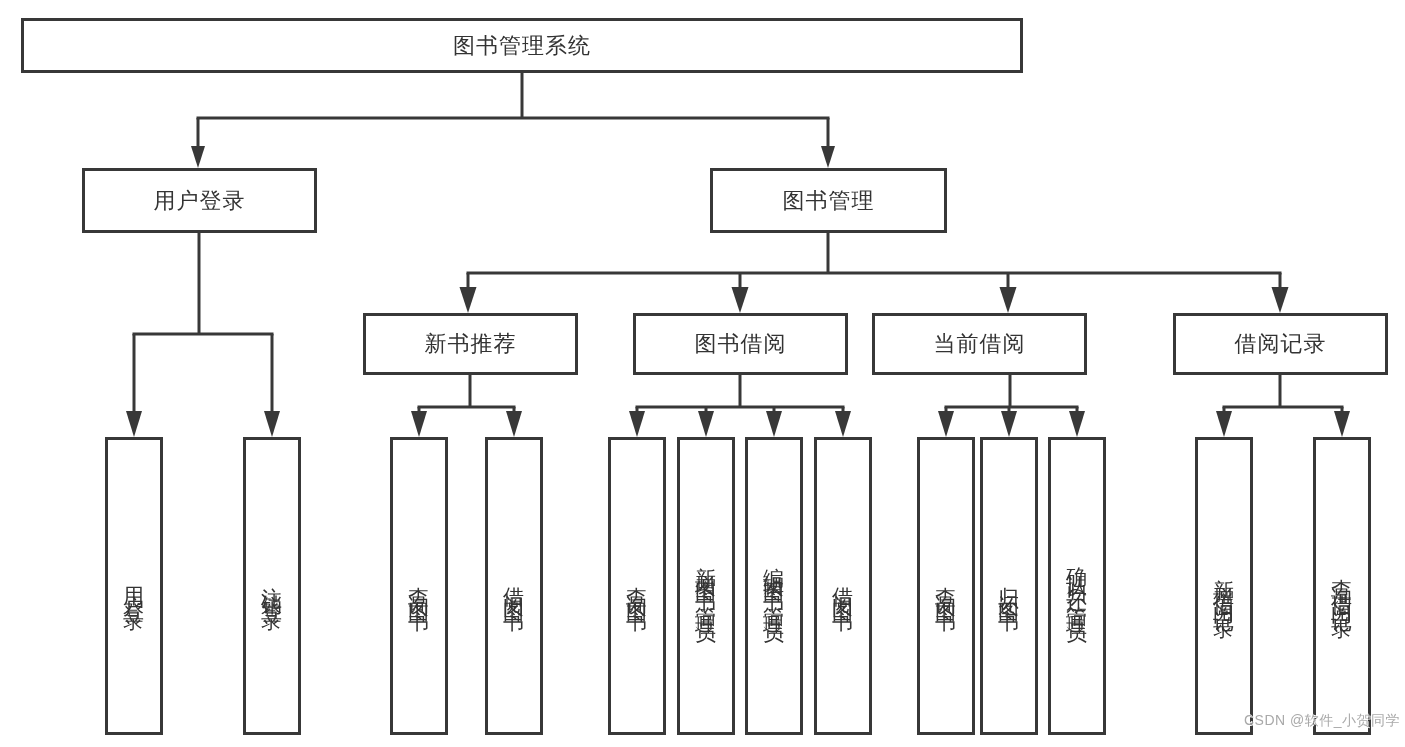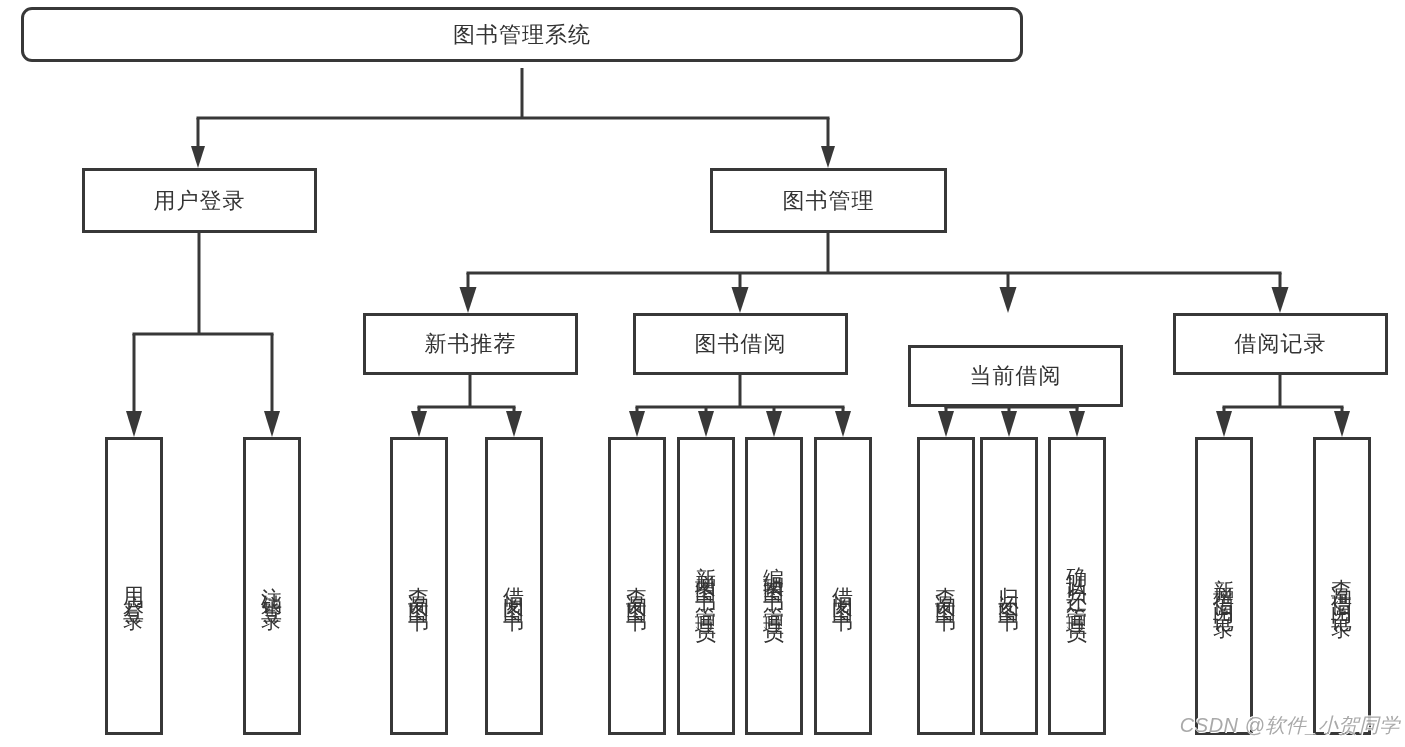--- a/index.html
+++ b/index.html
@@ -24,43 +24,42 @@
   .box {
     position: absolute;
     border: 3px solid var(--line);
     background: var(--background);
     display: flex;
     align-items: center;
     justify-content: center;
     color: var(--text);
   }
   .hlabel { font-size: 22px; letter-spacing: 1px; white-space: nowrap; }
-  .root  { left: 21px;  top: 7px;  width: 1002px; height: 55px; border-radius: 11px; }
+  .root  { left: 21px;  top: 18px;  width: 1002px; height: 55px; }
   .l2    { top: 168px;  height: 65px; }
   .l3    { top: 313px;  width: 215px; height: 62px; }
   .leaf  { top: 437px;  width: 58px;  height: 298px; }
   .vtext {
     writing-mode: vertical-rl;
     text-orientation: mixed;
     font-size: 21px;
     line-height: 1;
     letter-spacing: 8px;
     color: var(--text);
     white-space: nowrap;
   }
   .watermark {
     position: absolute;
     right: 5px;
     top: 712px;
-    font-size: 20px;
+    font-size: 14px;
     color: var(--watermark);
     text-shadow: 1px 1px 0 #ffffff, -1px -1px 0 #ffffff;
     white-space: nowrap;
     letter-spacing: 0.5px;
-    font-style: italic;
   }
 </style>
 </head>
 <body>
 
 <div id="canvas">
 
   <svg id="wires" viewBox="0 0 1405 747" xmlns="http://www.w3.org/2000/svg">
 
     <g>
@@ -147,21 +146,21 @@
   <div class="box l3" style="left:363px;">
     <span class="hlabel">新书推荐</span>
   </div>
 
   <div class="box l2" style="left:710px; width:237px;">
     <span class="hlabel">图书管理</span>
   </div>
   <div class="box l3" style="left:633px;text-align:center;">
     <span class="hlabel">图书借阅</span>
   </div>
-  <div class="box l3" style="left:908px;margin-top:32px;">
+  <div class="box l3" style="left:872px;">
     <span class="hlabel">当前借阅</span>
   </div>
   <div class="box l3" style="left:1173px;">
     <span class="hlabel">借阅记录</span>
   </div>
 
   <div class="box leaf" style="left:105px;">
     <span class="vtext">用户登录</span>
   </div>
   <div class="box leaf" style="left:243px;">

